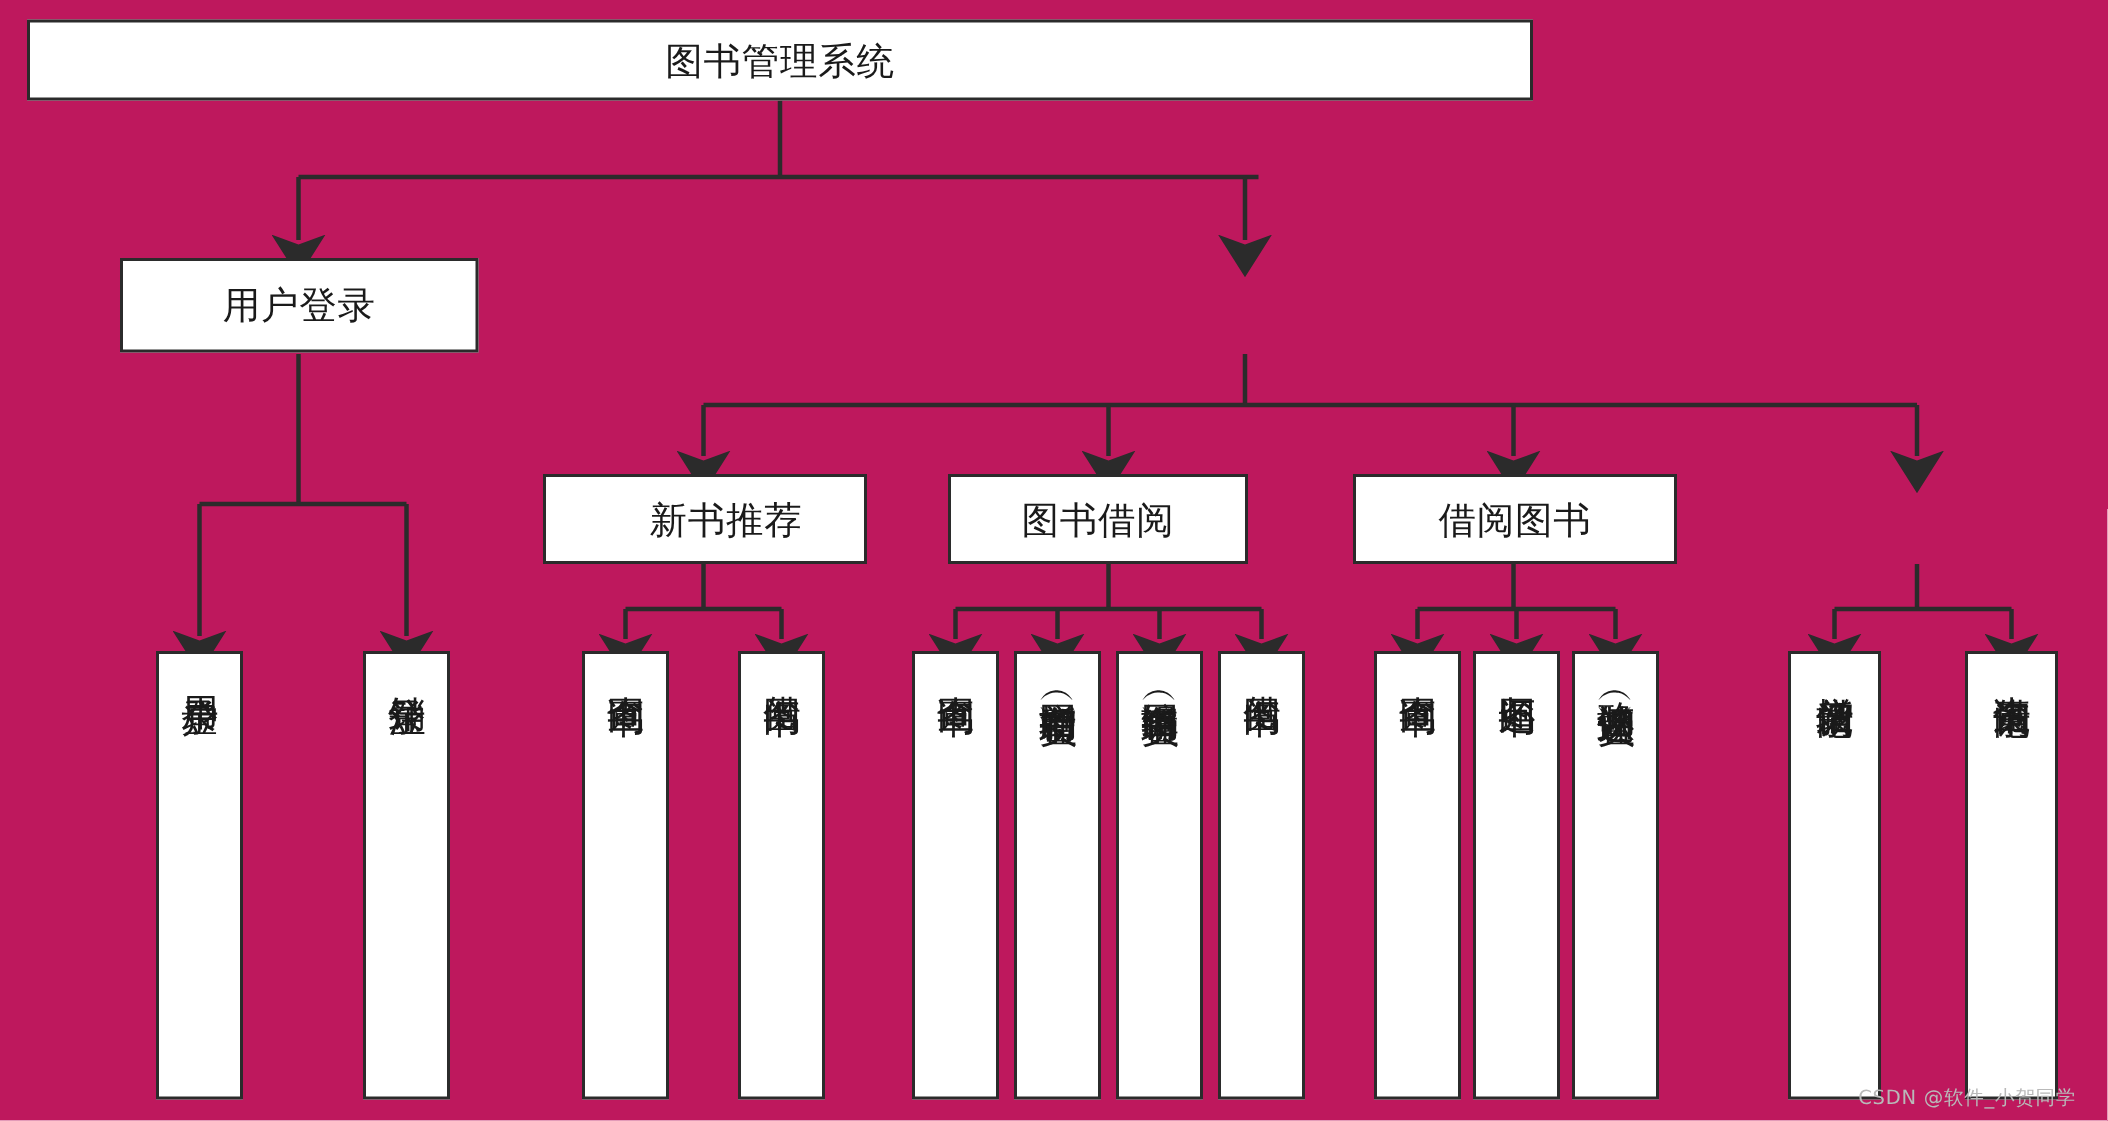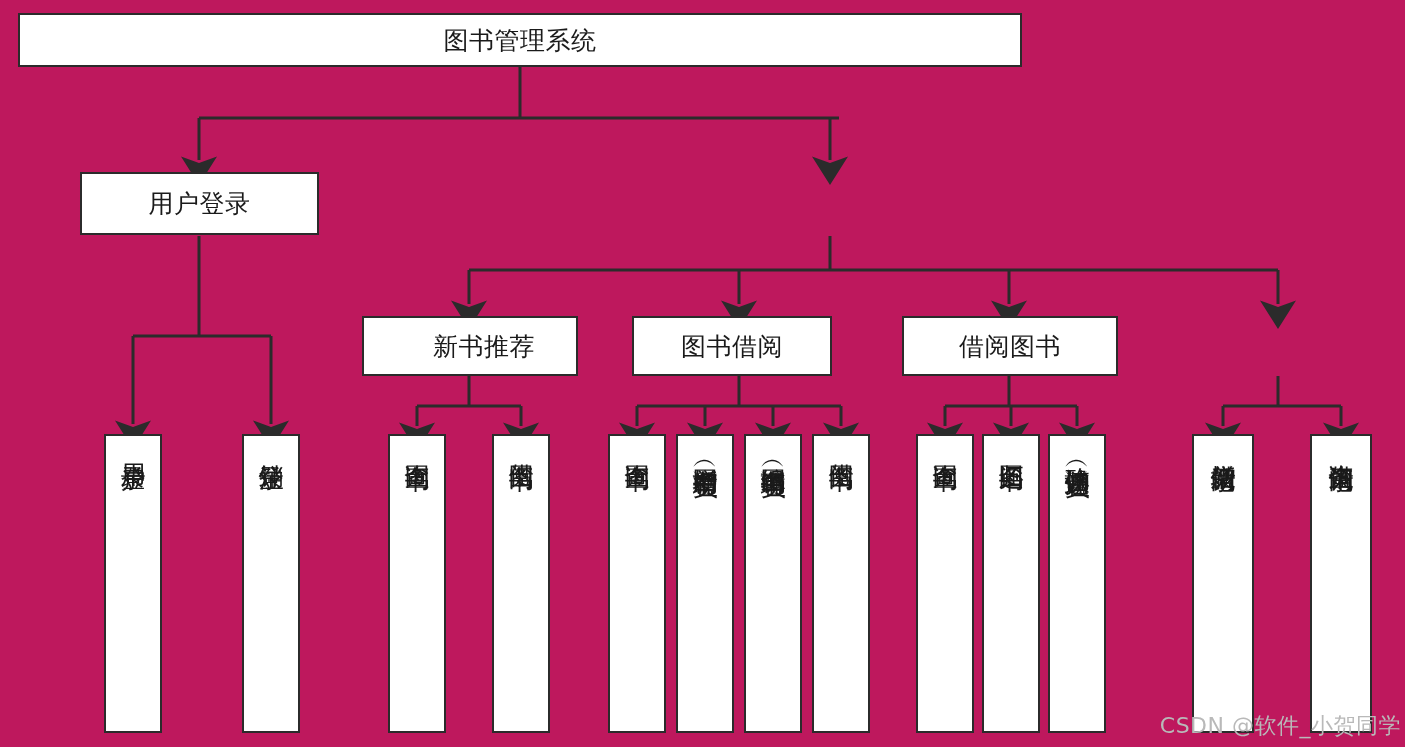--- a/index.html
+++ b/index.html
@@ -54,23 +54,23 @@
     writing-mode:vertical-rl;
     text-orientation:upright;
     font-size:25px;
     line-height:1.02;
     letter-spacing:1px;
     white-space:pre;
   }
   .node.v.tall .label{ padding-top:4px; }
   .watermark{
     position:absolute;
-    right:4px;
+    right:21px;
     bottom:6px;
-    font-size:22px;
+    font-size:13px;
     color:#b9b9b9;
     letter-spacing:0.5px;
     z-index:5;
     user-select:none;
   }
 </style>
 </head>
 <body>
 
 <div id="canvas">

